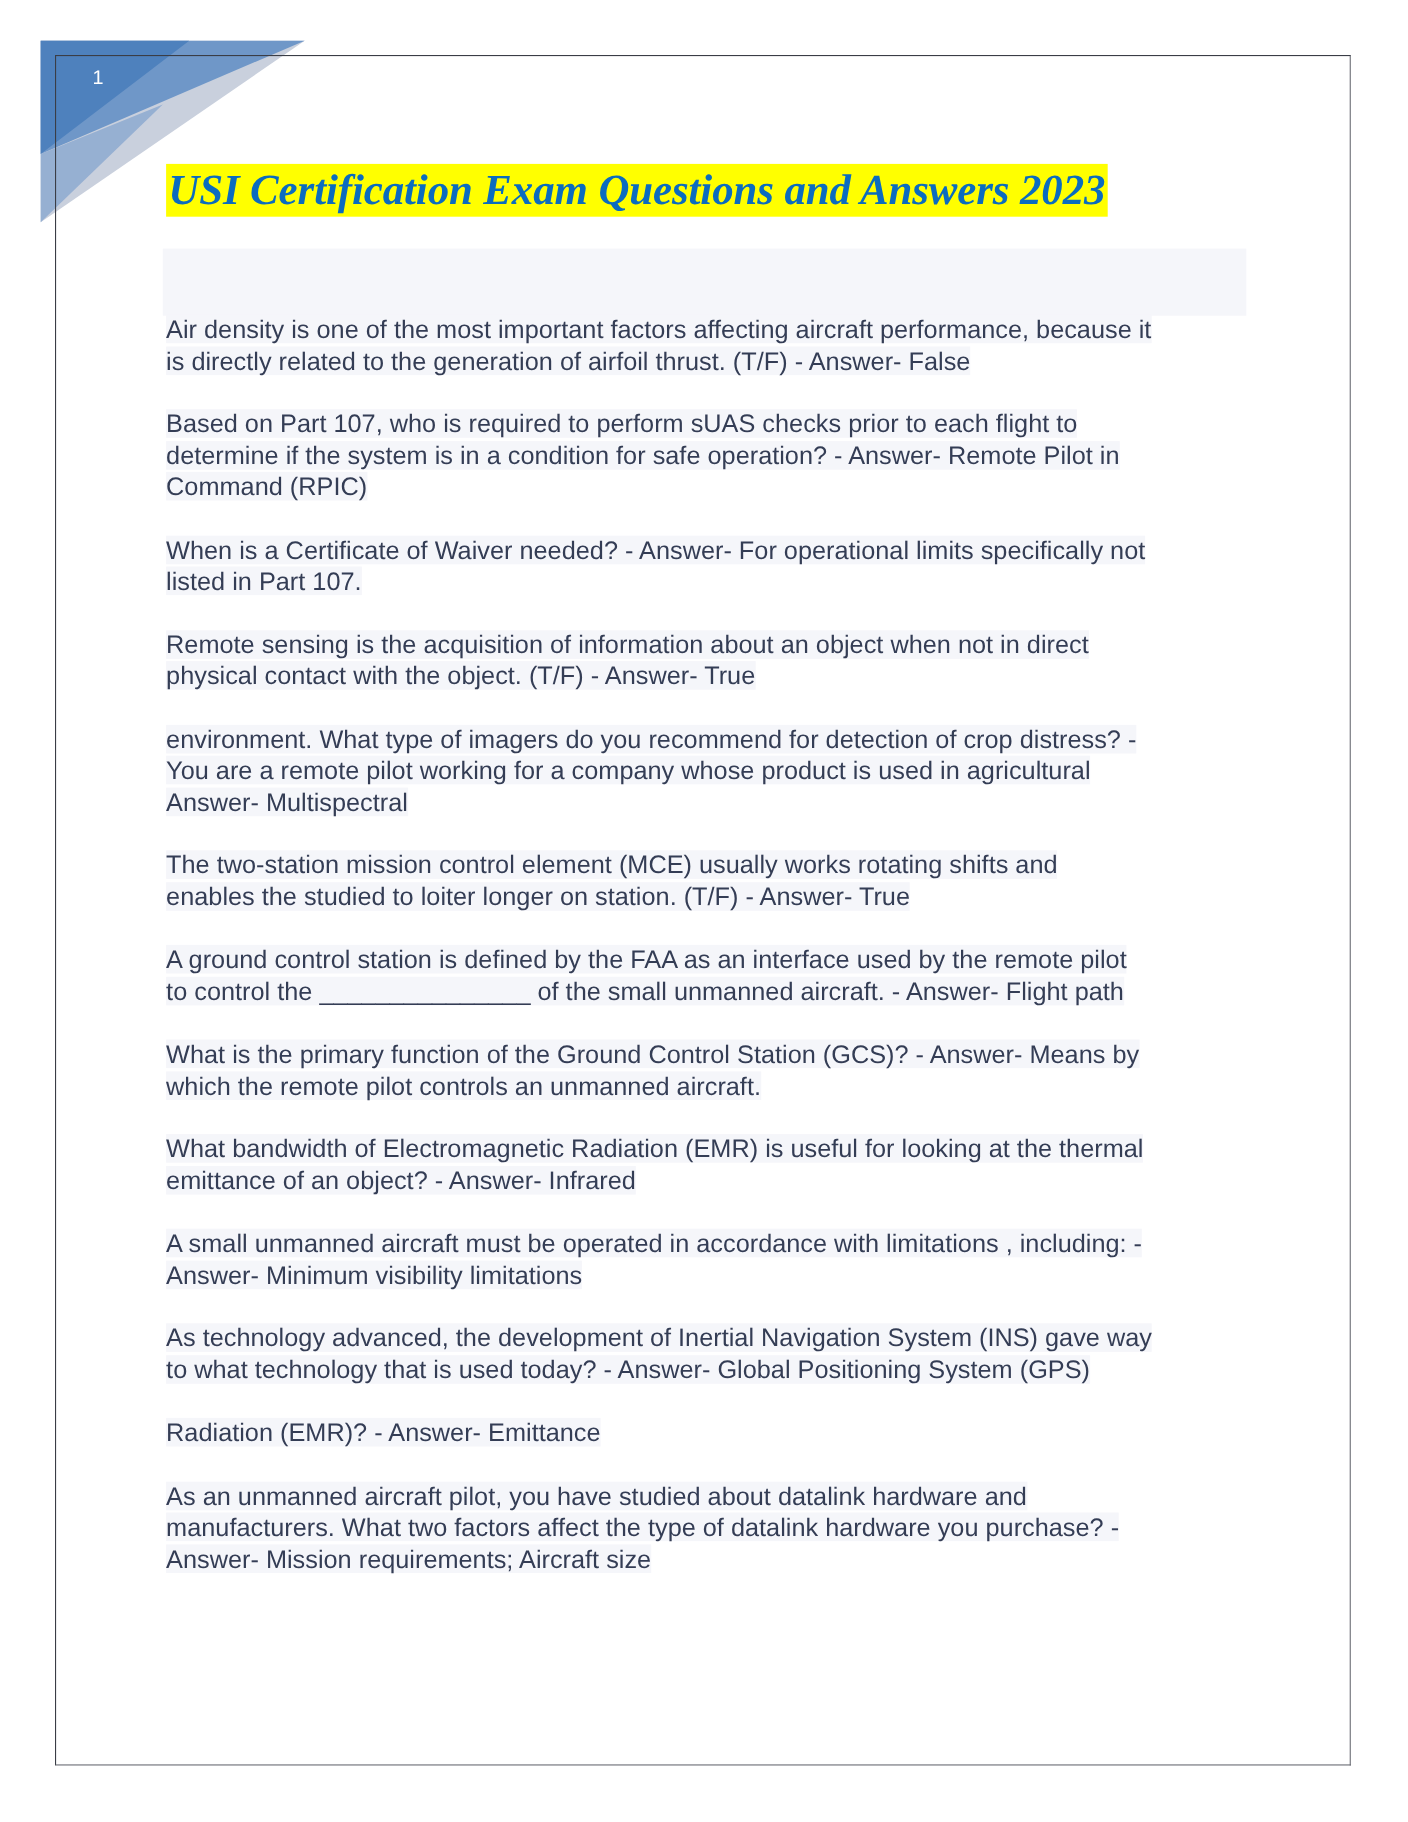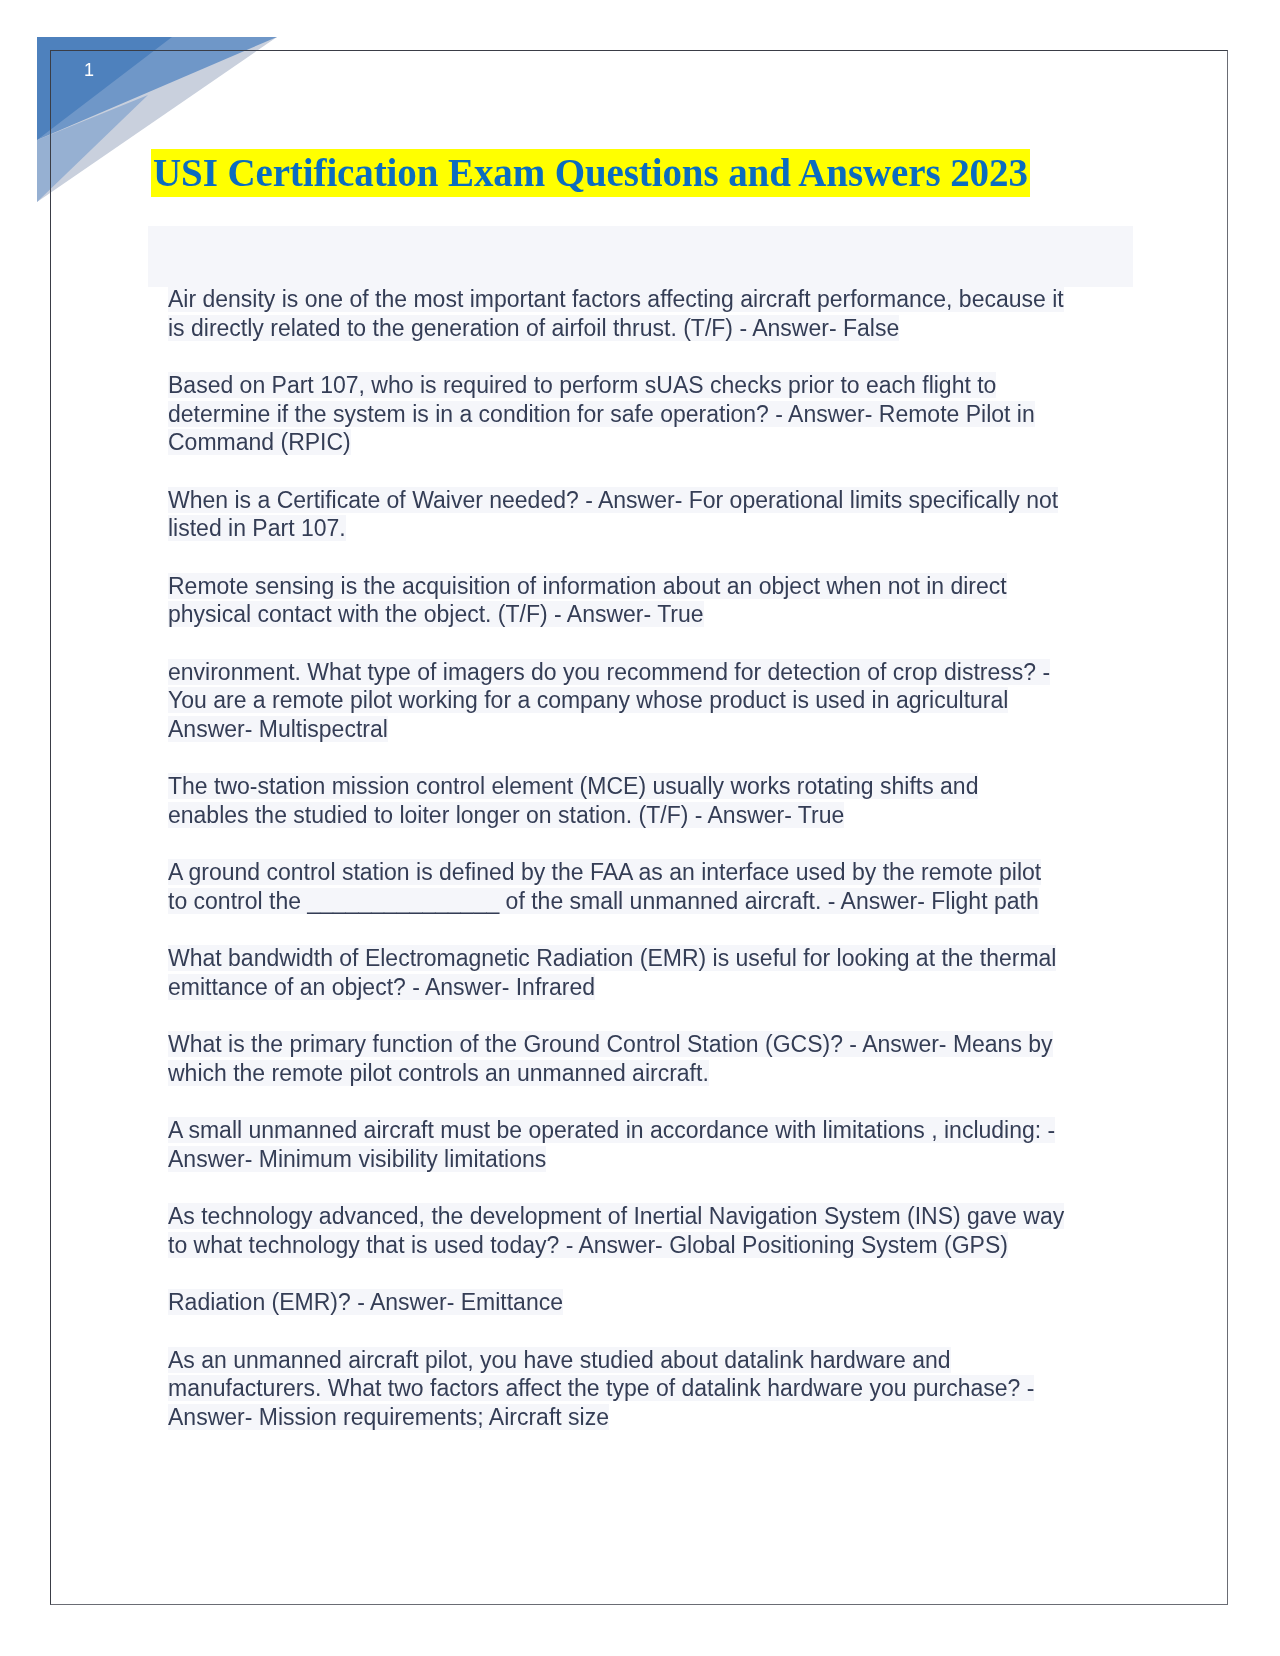--- a/index.html
+++ b/index.html
@@ -4,26 +4,26 @@
 <style>
   html, body { margin:0; padding:0; background:#ffffff; }
   body { width:1280px; height:1656px; position:relative; overflow:hidden; }
   .corner { position:absolute; left:0; top:0; width:300px; height:220px; }
   .page-border { position:absolute; left:50px; top:50px; width:1178px; height:1555px;
     border:1.5px solid #3a3d46; box-sizing:border-box; border-right-color:#6a6c74; border-bottom-color:#6a6c74; }
   .page-number { position:absolute; left:84px; top:60px; color:#ffffff;
     font-family:"Liberation Sans", sans-serif; font-size:18px; }
   .title { position:absolute; left:151px; top:149px; margin:0;
     font-family:"Liberation Serif", serif; font-weight:bold; font-size:39px; line-height:48px;
-    color:#0b6cbf; background:#ffff00; padding:0 2px; white-space:nowrap; letter-spacing:-0.1px; }
+    color:#0b6cbf; background:#ffff00; padding:0 2px; white-space:nowrap; letter-spacing:-0.1px;font-style:italic; }
   .blank-block { position:absolute; left:148px; top:226px; width:985px; height:61px; background:#f5f6fa; }
   .qa-list { position:absolute; left:151px; top:285px; width:990px; }
   .qa { margin:0 0 29px 0; font-family:"Liberation Sans", sans-serif; font-size:23px;
     line-height:28.5px; color:#343d55; }
-  .qa .ln { display:block; white-space:nowrap;margin-left:17px; }
+  .qa .ln { display:block; white-space:nowrap; }
   .qa .ln span { background:#f5f6fa; }
 </style>
 </head>
 <body>
 
 <svg class="corner" viewBox="0 0 300 220" width="300" height="220">
   <polygon points="37,37 277,37 37,202" fill="#c9d0dd"></polygon>
   <polygon points="37,37 277,37 37,140" fill="#6f97c8"></polygon>
   <polygon points="37,37 172,37 37,140" fill="#4a7ebb" opacity="0.9"></polygon>
   <polygon points="37,140 148,95 37,202" fill="#8aa7d0" opacity="0.8"></polygon>
@@ -62,26 +62,26 @@
   </p>
   <p class="qa">
     <span class="ln"><span>The two-station mission control element (MCE) usually works rotating shifts and</span></span>
     <span class="ln"><span>enables the studied to loiter longer on station. (T/F) - Answer- True</span></span>
   </p>
   <p class="qa">
     <span class="ln"><span>A ground control station is defined by the FAA as an interface used by the remote pilot</span></span>
     <span class="ln"><span>to control the _______________ of the small unmanned aircraft. - Answer- Flight path</span></span>
   </p>
   <p class="qa">
+    <span class="ln"><span>What is the primary function of the Ground Control Station (GCS)? - Answer- Means by</span></span>
+    <span class="ln"><span>which the remote pilot controls an unmanned aircraft.</span></span>
+  </p>
+  <p class="qa">
     <span class="ln"><span>What bandwidth of Electromagnetic Radiation (EMR) is useful for looking at the thermal</span></span>
     <span class="ln"><span>emittance of an object? - Answer- Infrared</span></span>
-  </p>
-  <p class="qa">
-    <span class="ln"><span>What is the primary function of the Ground Control Station (GCS)? - Answer- Means by</span></span>
-    <span class="ln"><span>which the remote pilot controls an unmanned aircraft.</span></span>
   </p>
   <p class="qa">
     <span class="ln"><span>A small unmanned aircraft must be operated in accordance with limitations , including: -</span></span>
     <span class="ln"><span>Answer- Minimum visibility limitations</span></span>
   </p>
   <p class="qa">
     <span class="ln"><span>As technology advanced, the development of Inertial Navigation System (INS) gave way</span></span>
     <span class="ln"><span>to what technology that is used today? - Answer- Global Positioning System (GPS)</span></span>
   </p>
   <p class="qa">

